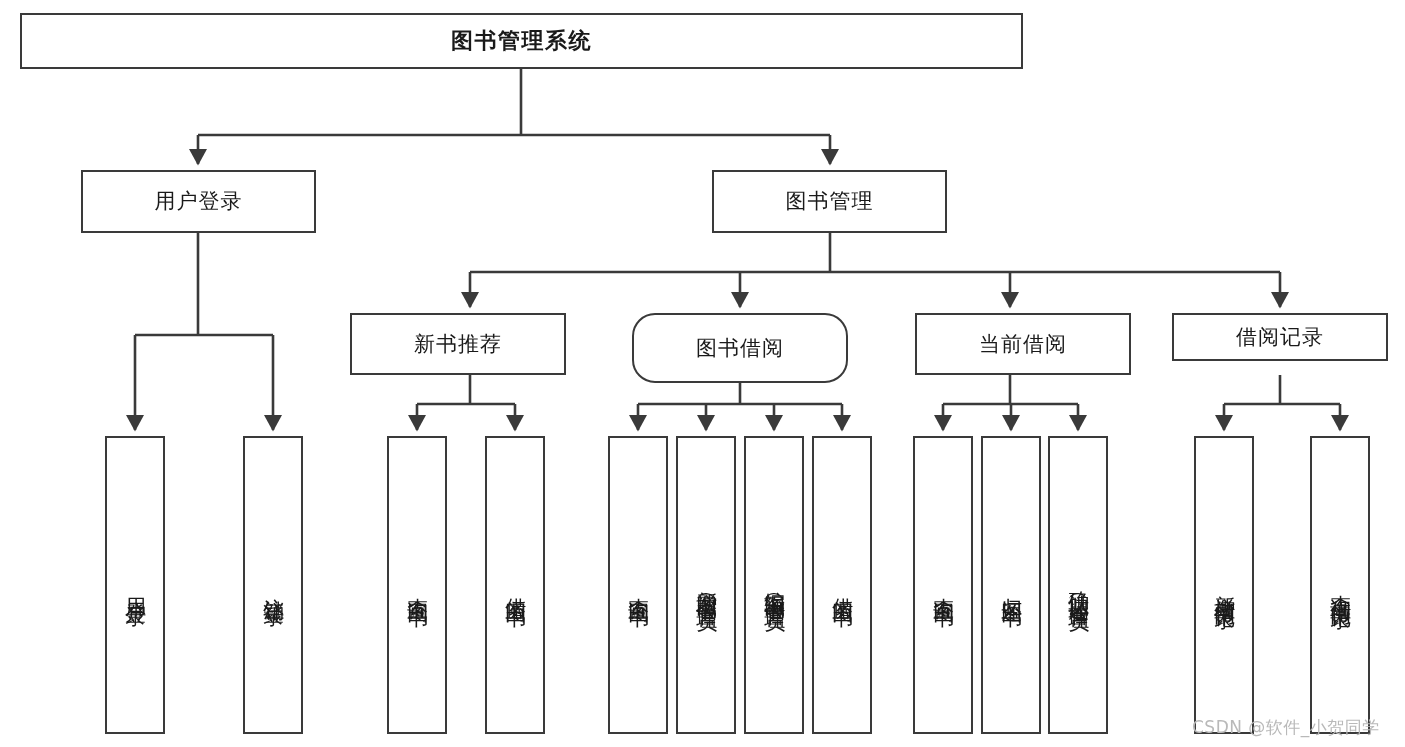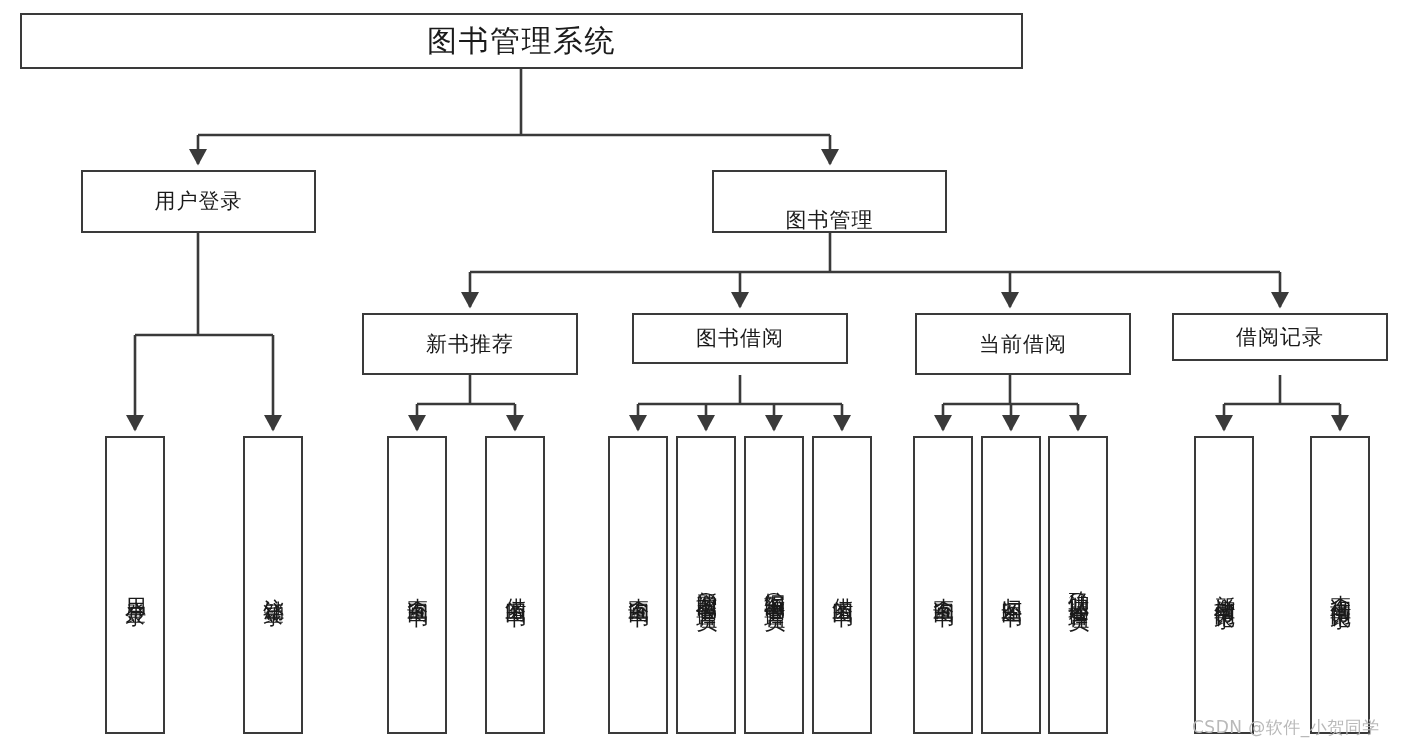--- a/index.html
+++ b/index.html
@@ -42,22 +42,23 @@
     text-align: center;
     line-height: 1.0;
     letter-spacing: 0.5px;
   }
   
   .node.horiz .lbl {
     font-size: 21px;
     letter-spacing: 1px;
   }
   .node.root .lbl {
-    font-size: 30px;
+    font-size: 22px;
     letter-spacing: 1.5px;
+    font-weight: bold;
   }
   
   .node.vert {
     align-items: center;
     justify-content: center;
     padding-top: 4px;
   }
   .node.vert .lbl {
     writing-mode: vertical-rl;
     text-orientation: upright;
@@ -132,28 +133,28 @@
     </g>
   </svg>
 
   <div class="node root horiz" style="left:20px; top:13px; width:1003px; height:56px;">
     <span class="lbl">图书管理系统</span>
   </div>
 
   <div class="node horiz" style="left:81px; top:170px; width:235px; height:63px;">
     <span class="lbl">用户登录</span>
   </div>
-  <div class="node horiz" style="left:712px; top:170px; width:235px; height:63px;align-items:flex-end;">
+  <div class="node horiz" style="left:712px; top:170px; width:235px; height:63px;">
     <span class="lbl">图书管理</span>
   </div>
 
-  <div class="node horiz" style="left:362px; top:313px; width:216px; height:62px;">
+  <div class="node horiz" style="left:350px; top:313px; width:216px; height:62px;">
     <span class="lbl">新书推荐</span>
   </div>
-  <div class="node horiz" style="left:632px; top:313px; width:216px; height:51px;">
+  <div class="node horiz" style="left:632px; top:313px; width:216px; height:70px;border-radius:23px;">
     <span class="lbl">图书借阅</span>
   </div>
   <div class="node horiz" style="left:902px; top:313px; width:216px; height:62px;margin-left:13px;">
     <span class="lbl">当前借阅</span>
   </div>
   <div class="node horiz" style="left:1172px; top:313px; width:216px; height:48px;">
     <span class="lbl">借阅记录</span>
   </div>
 
   <div class="node vert" style="left:105px; top:436px; width:60px; height:298px;">

